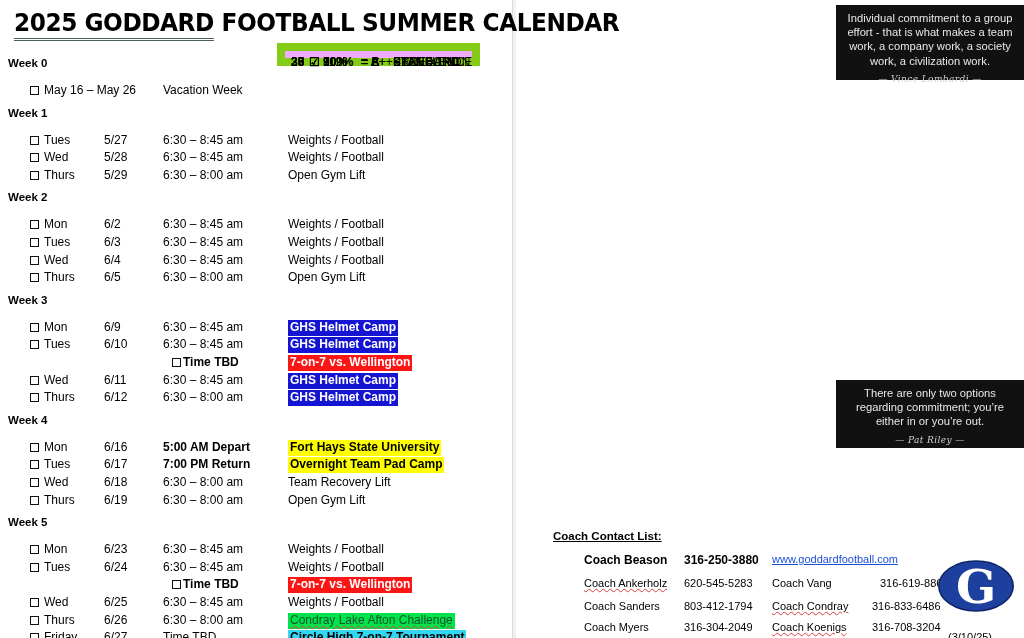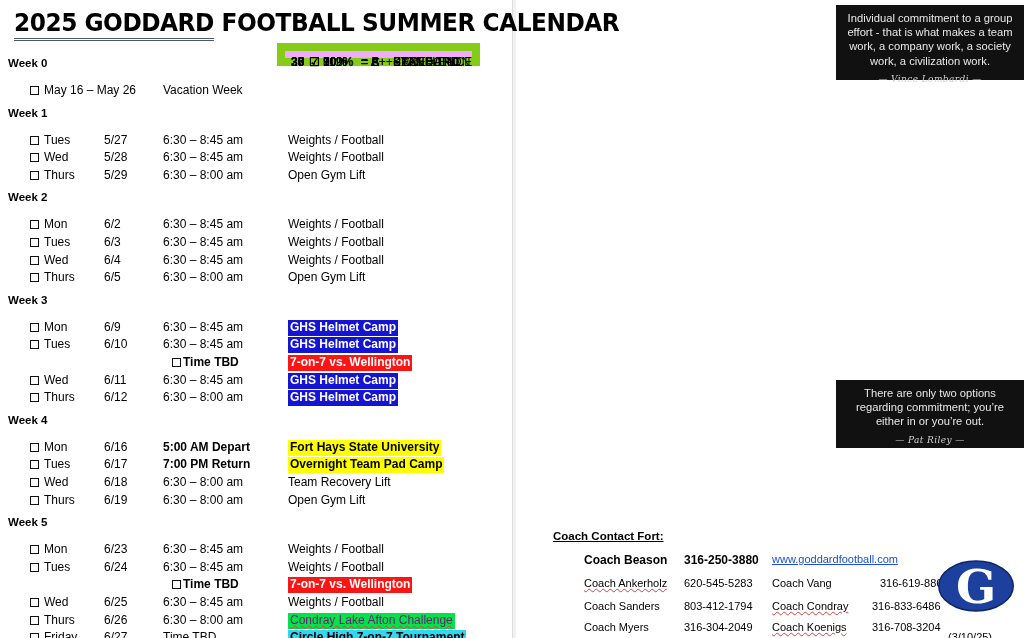--- a/index.html
+++ b/index.html
@@ -74,21 +74,21 @@
     margin-right:5px;
   }
   .cell{position:absolute;top:0;white-space:nowrap;}
   .bold{font-weight:bold;}
 
   
   .hl{padding:0 2px 1px 2px;display:inline-block;line-height:15px;}
   .hl-blue{background:#1414d2;color:#fff;font-weight:bold;}
   .hl-red{background:#fb1616;color:#fff;font-weight:bold;}
   .hl-yellow{background:#ffff00;color:#000;font-weight:bold;}
-  .hl-green{background:#00e34a;color:#701a75;}
+  .hl-green{background:#00e34a;color:#14532d;}
   .hl-cyan{background:#34d7f2;color:#000;font-weight:bold;}
   .squig{text-decoration:underline;text-decoration-style:wavy;text-decoration-color:#d94040;text-decoration-thickness:1px;}
 
   
   .quote{
     position:absolute;
     background:#111111;
     color:#e8e8e8;
     box-sizing:border-box;
     text-align:center;
@@ -333,21 +333,21 @@
 <div class="quote" id="quote-0" style="left:836px;top:5px;width:188px;height:75px;">
   <div class="qtext">Individual commitment to a group effort - that is what makes a team work, a company work, a society work, a civilization work.</div>
   <div class="qauthor">—  Vince Lombardi  —</div>
 </div>
 
 <div class="quote" id="quote-1" style="left:836px;top:380px;width:188px;height:68px;">
   <div class="qtext">There are only two options regarding commitment; you’re either in or you’re out.</div>
   <div class="qauthor">—  Pat Riley  —</div>
 </div>
 
-<div class="contact-title">Coach Contact Fort:</div>
+<div class="contact-title">Coach Contact List:</div>
 <div id="contact-block">
     <div class="contact b" style="left: 584px; top: 553px;">Coach Beason</div>
     <div class="contact b" style="left: 684px; top: 553px;">316-250-3880</div>
     <div class="contact link" style="left: 772px; top: 553px;">www.goddardfootball.com</div>
     <div class="contact" style="left: 584px; top: 577px;"><span class="squig">Coach Ankerholz</span></div>
     <div class="contact" style="left: 684px; top: 577px;">620-545-5283</div>
     <div class="contact" style="left: 584px; top: 600px;"><span>Coach Sanders</span></div>
     <div class="contact" style="left: 684px; top: 600px;">803-412-1794</div>
     <div class="contact" style="left: 584px; top: 621px;"><span>Coach Myers</span></div>
     <div class="contact" style="left: 684px; top: 621px;">316-304-2049</div>

